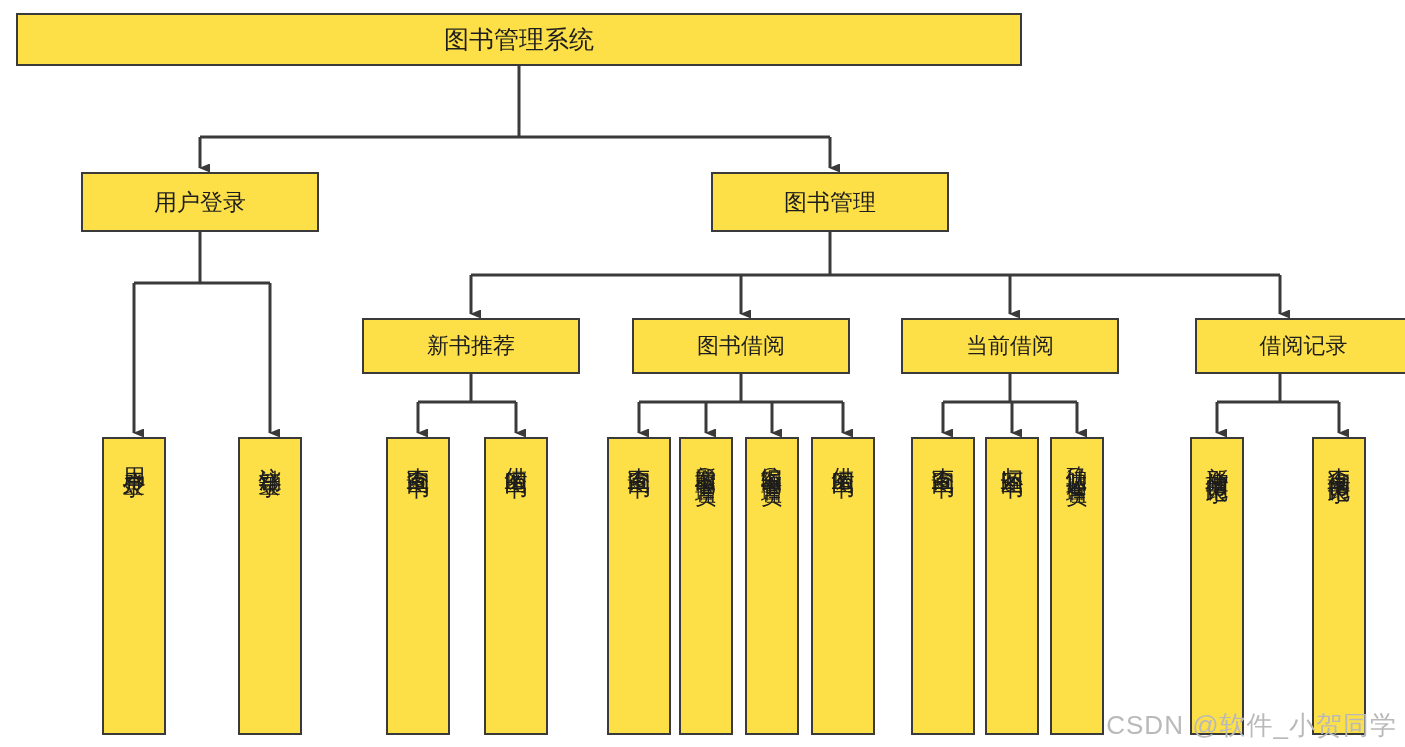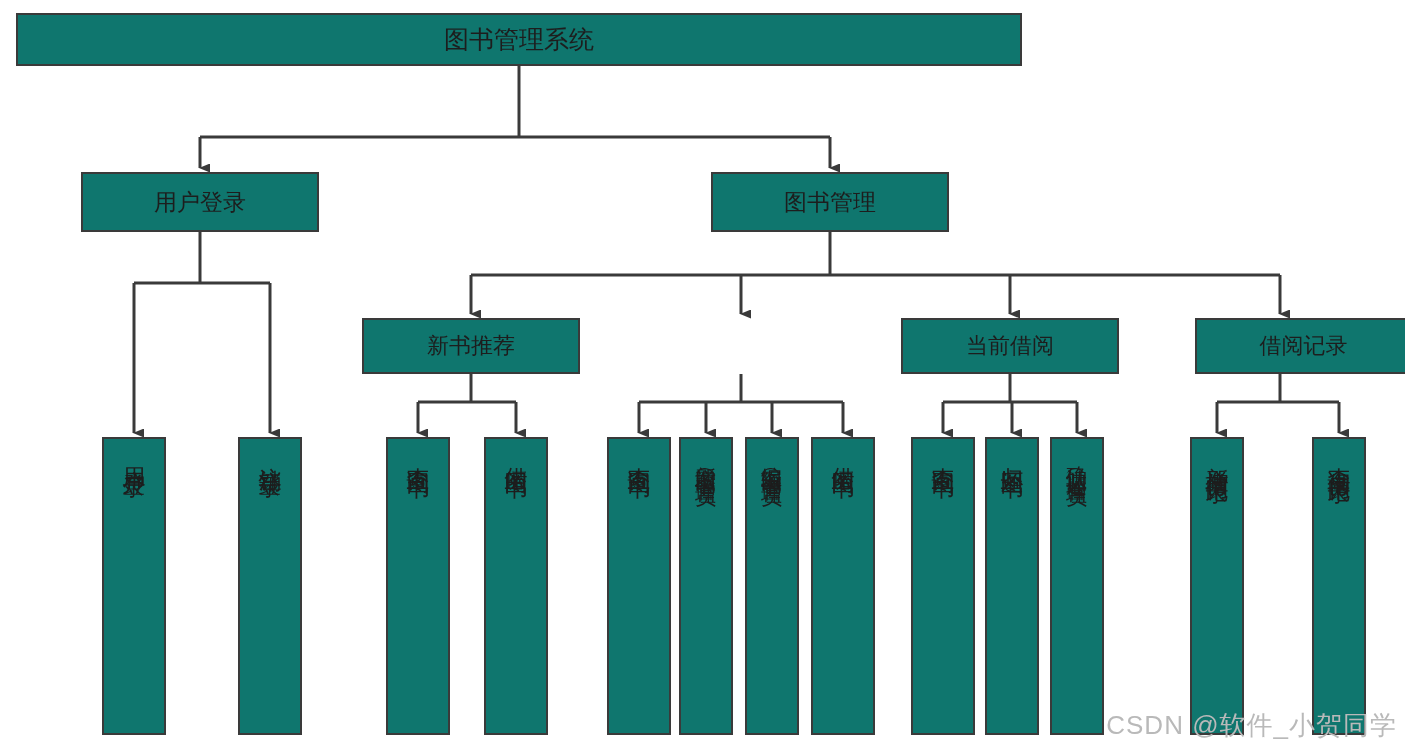--- a/index.html
+++ b/index.html
@@ -22,21 +22,21 @@
     left: 0;
     top: 0;
     width: 1405px;
     height: 747px;
     pointer-events: none;
   }
   .node {
     position: absolute;
     box-sizing: border-box;
     border: 2px solid #3a3a3a;
-    background: #0f766e;
+    background: #fde047;
     display: flex;
     align-items: center;
     justify-content: center;
     color: #1d1d1d;
     text-align: left;
   }
   .node.root {
     font-size: 25px;
   }
   .node.lvl2 {
@@ -129,20 +129,23 @@
   <div class="node lvl2" style="left:81px; top:172px; width:238px; height:60px;">
     <span>用户登录</span>
   </div>
   <div class="node lvl2" style="left:711px; top:172px; width:238px; height:60px;">
     <span>图书管理</span>
   </div>
 
   <div class="node lvl3" style="left:362px; top:318px; width:218px; height:56px;">
     <span>新书推荐</span>
   </div>
+  <div class="node lvl3" style="left:632px; top:318px; width:218px; height:56px;">
+    <span>图书借阅</span>
+  </div>
   <div class="node lvl3" style="left:901px; top:318px; width:218px; height:56px;">
     <span>当前借阅</span>
   </div>
   <div class="node lvl3" style="left:1172px; top:318px; width:217px; height:56px;margin-left:23px;">
     <span>借阅记录</span>
   </div>
 
   <div class="node leaf" style="left:102px; top:437px; width:64px; height:298px;">
     <span class="vtext">用户登录</span>
   </div>

